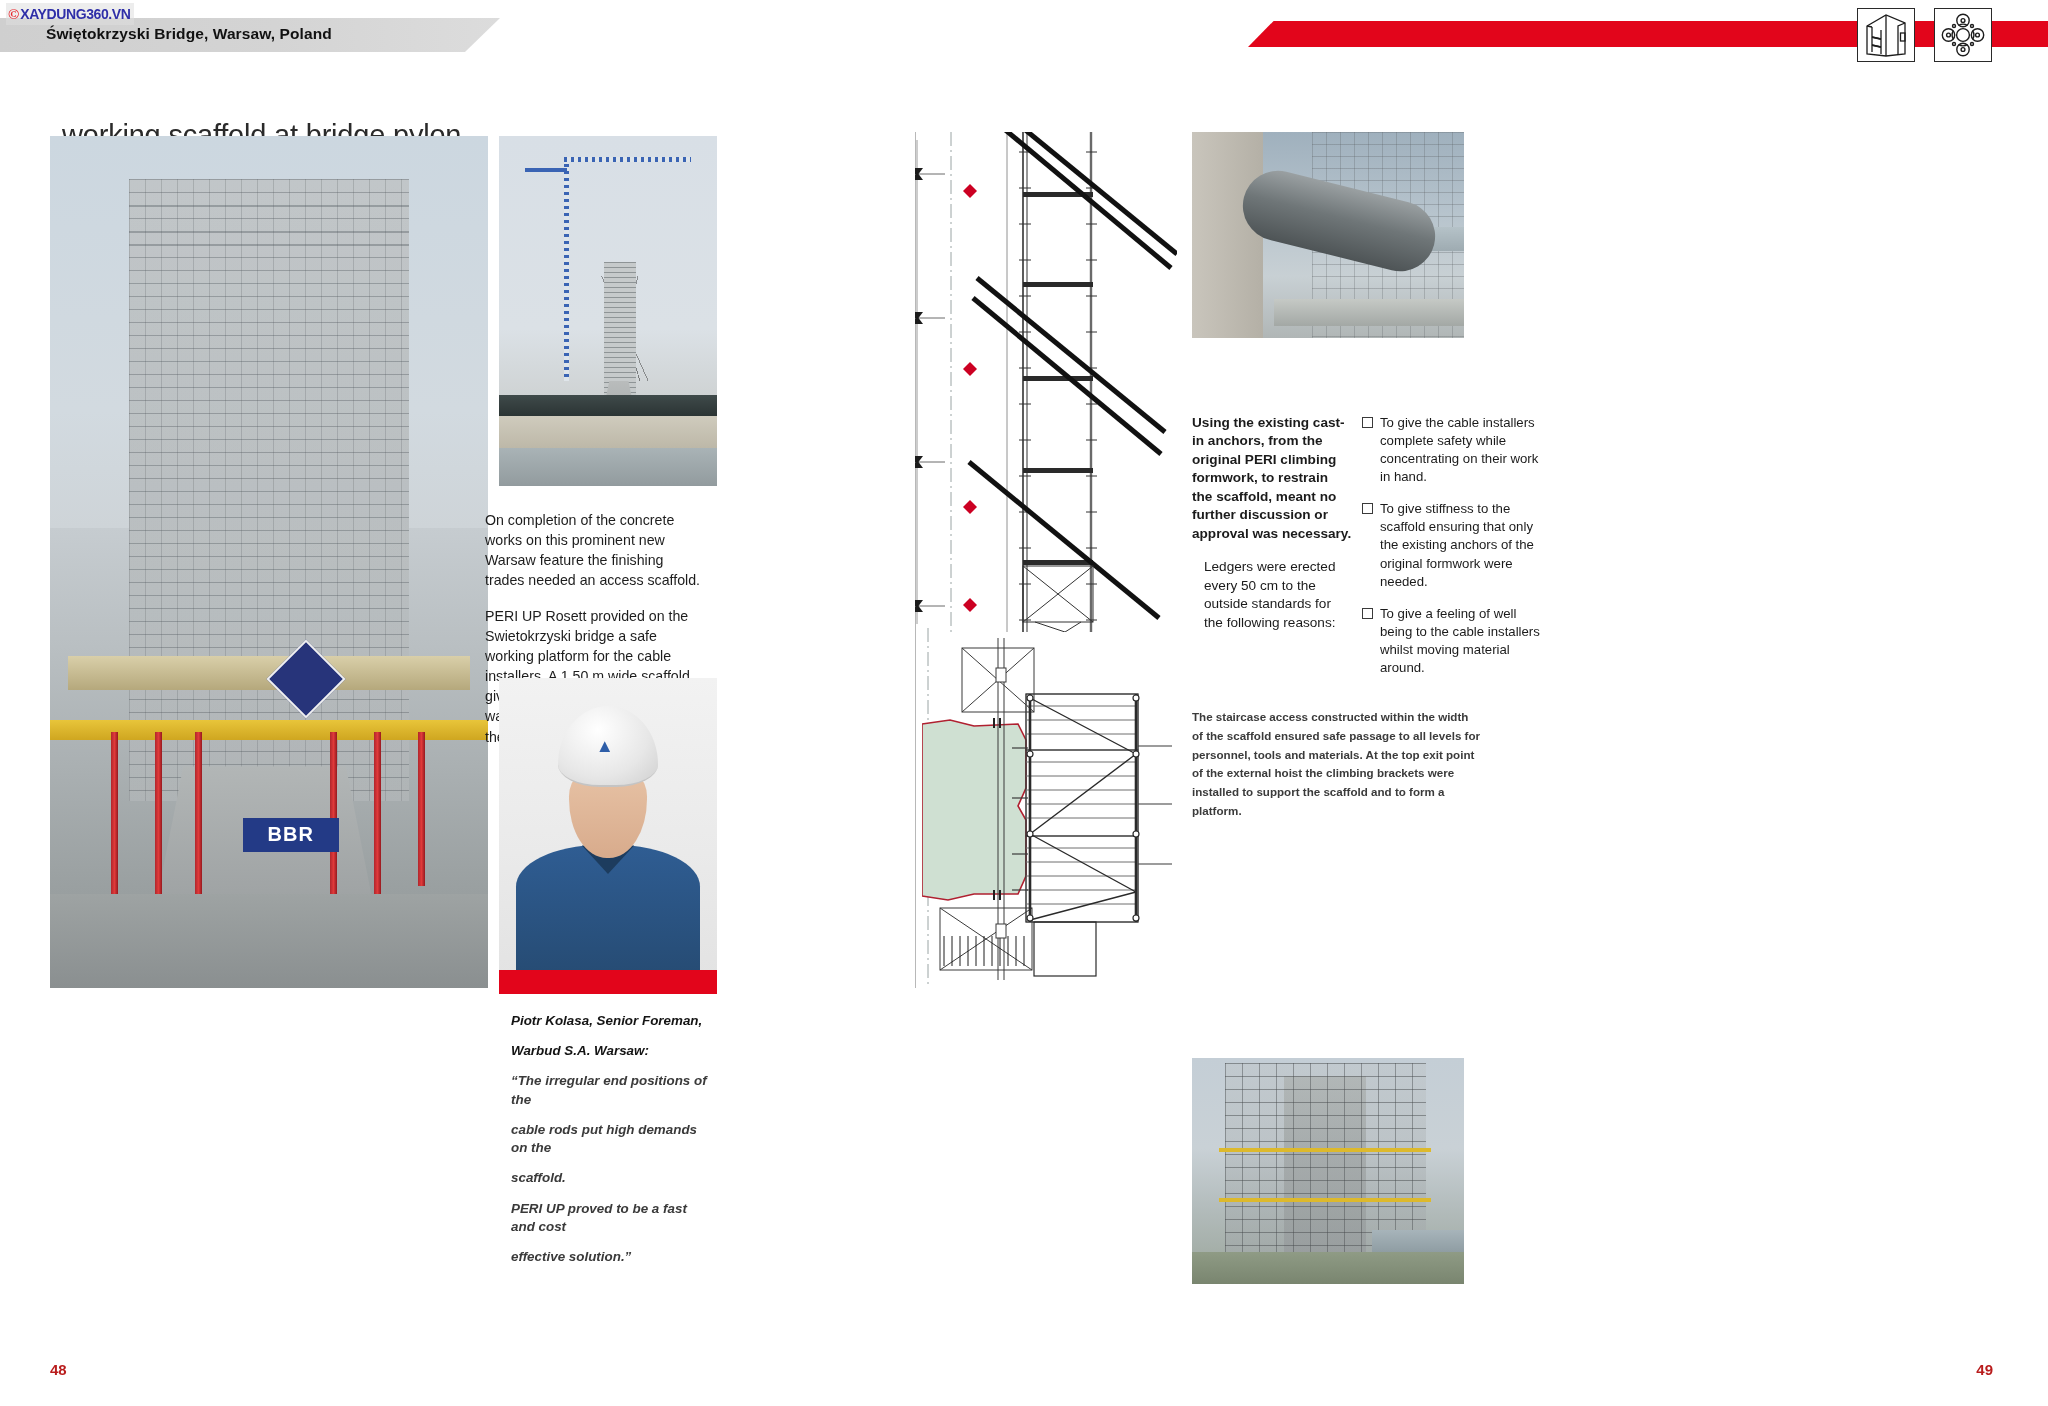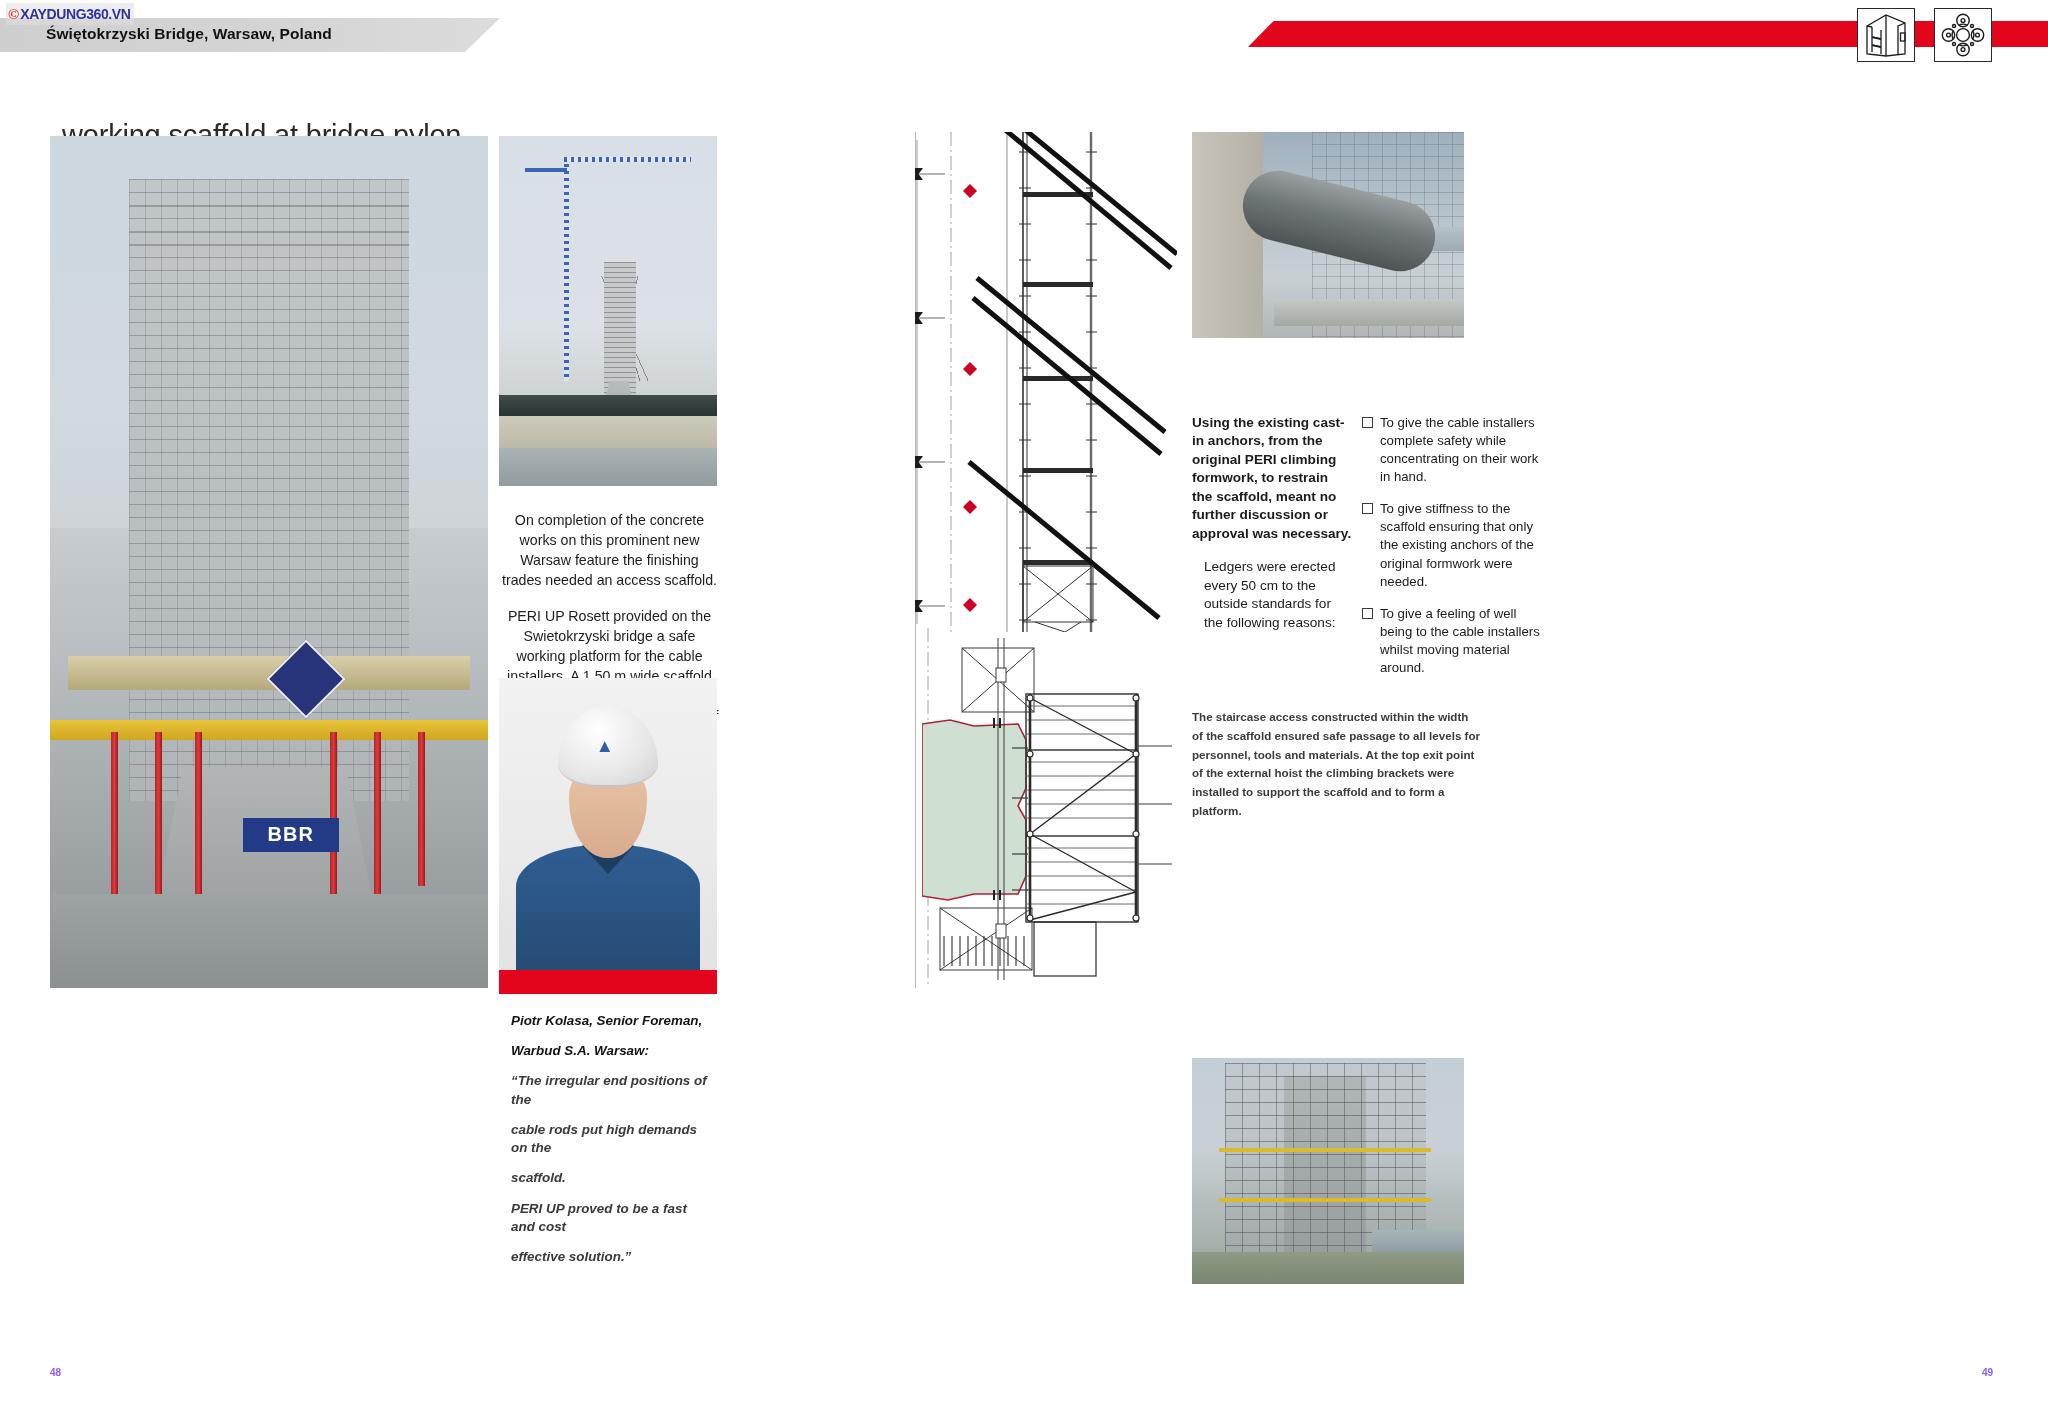--- a/index.html
+++ b/index.html
@@ -319,21 +319,21 @@
   
   .body-text {
     position: absolute;
     font-size: 14.2px;
     line-height: 1.42;
     color: #1d1d1d;
   }
   .body-text p { margin: 0 0 15px 0; }
   .body-text p:last-child { margin-bottom: 0; }
 
-  #caption-left { left: 499px; top: 510px; width: 221px; text-align: center; }
+  #caption-left { left: 485px; top: 510px; width: 221px; }
 
   
   #quote-block {
     position: absolute;
     left: 499px; top: 1000px; width: 225px;
     font-size: 13.4px;
     line-height: 1.36;
     font-weight: bold;
     font-style: italic;
     color: #1d1d1d;
@@ -385,23 +385,23 @@
   
   #page-rule {
     position:absolute; left: 915px; top: 132px; width: 1px; height: 856px;
     background: #b8b8b8;
   }
 
   
   .page-num {
     position: absolute;
     bottom: 28px;
-    font-size: 10px;
+    font-size: 15px;
     font-weight: bold;
-    color: #8b5cf6;
+    color: #b91c1c;
   }
   #page-num-left  { left: 50px; }
   #page-num-right { right: 55px; }
 </style>
 </head>
 <body>
 
 <div id="page">
 
   <div id="watermark">

